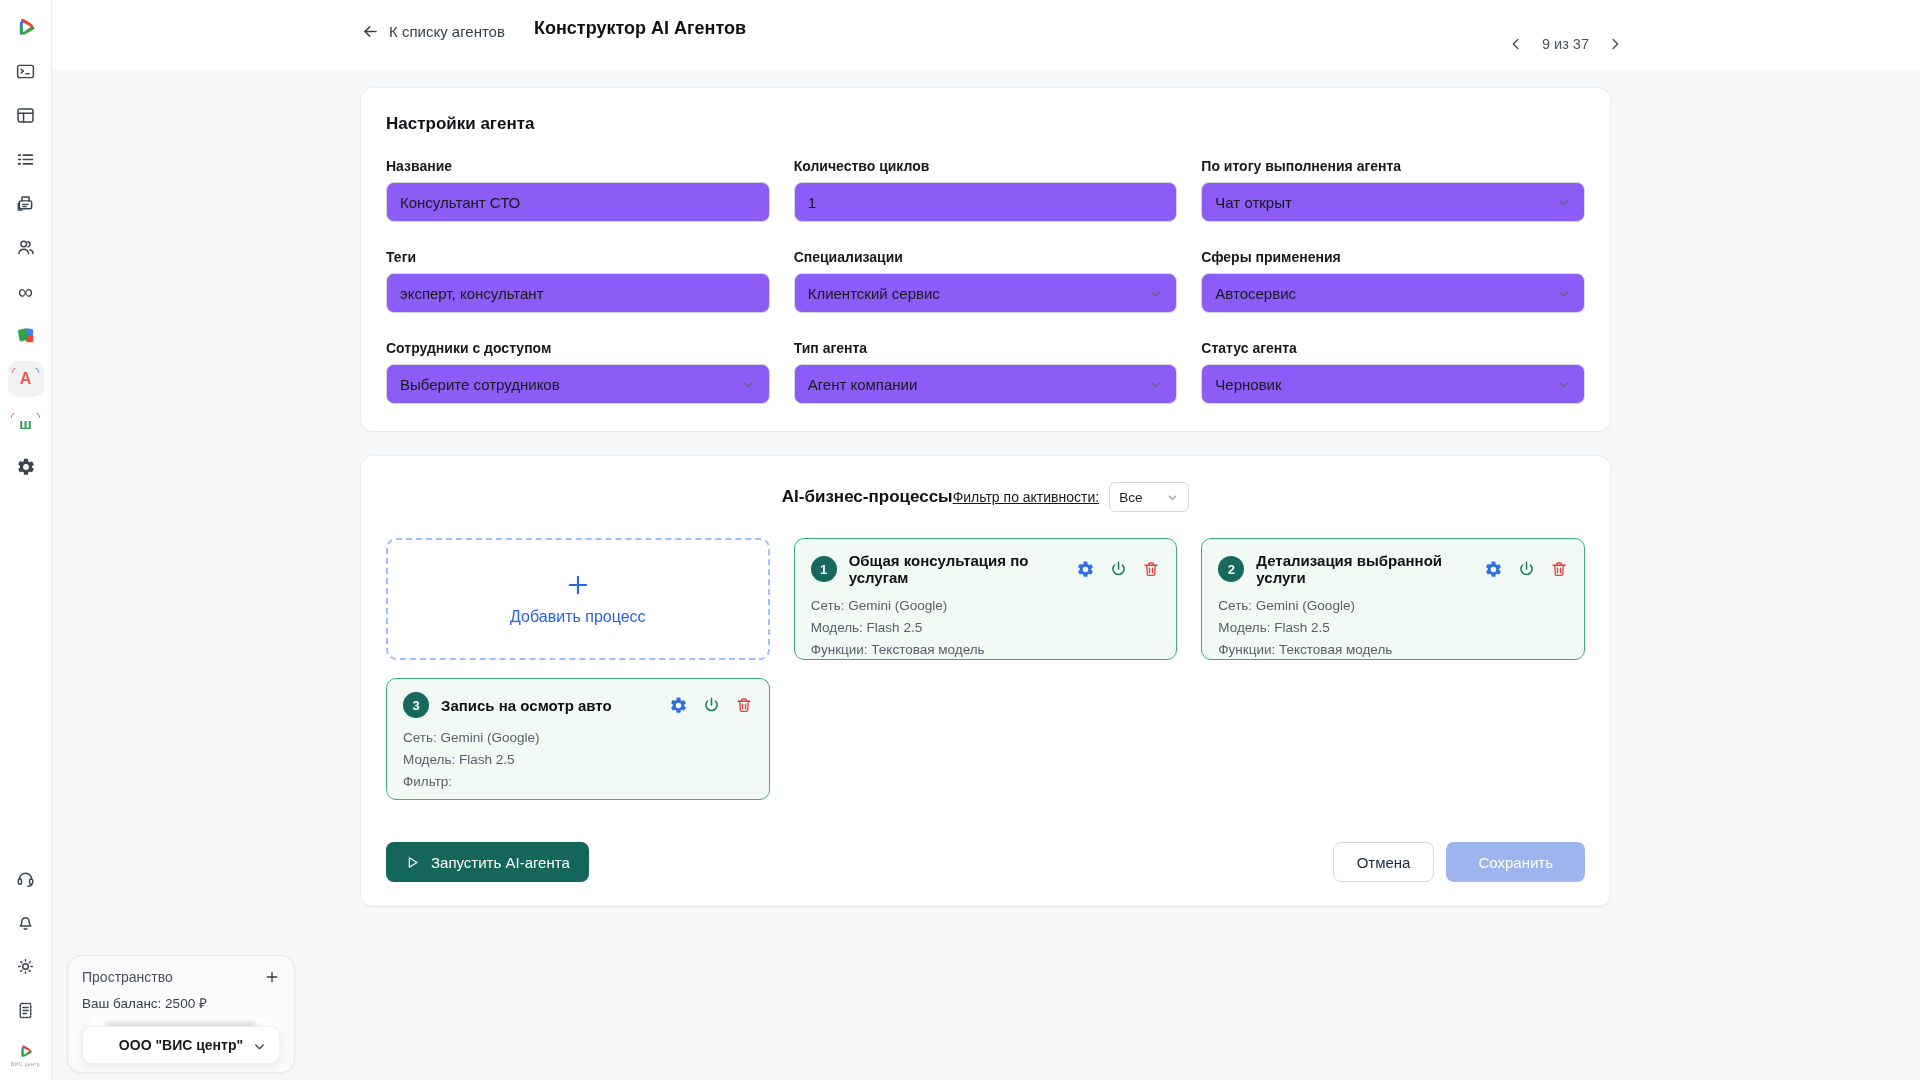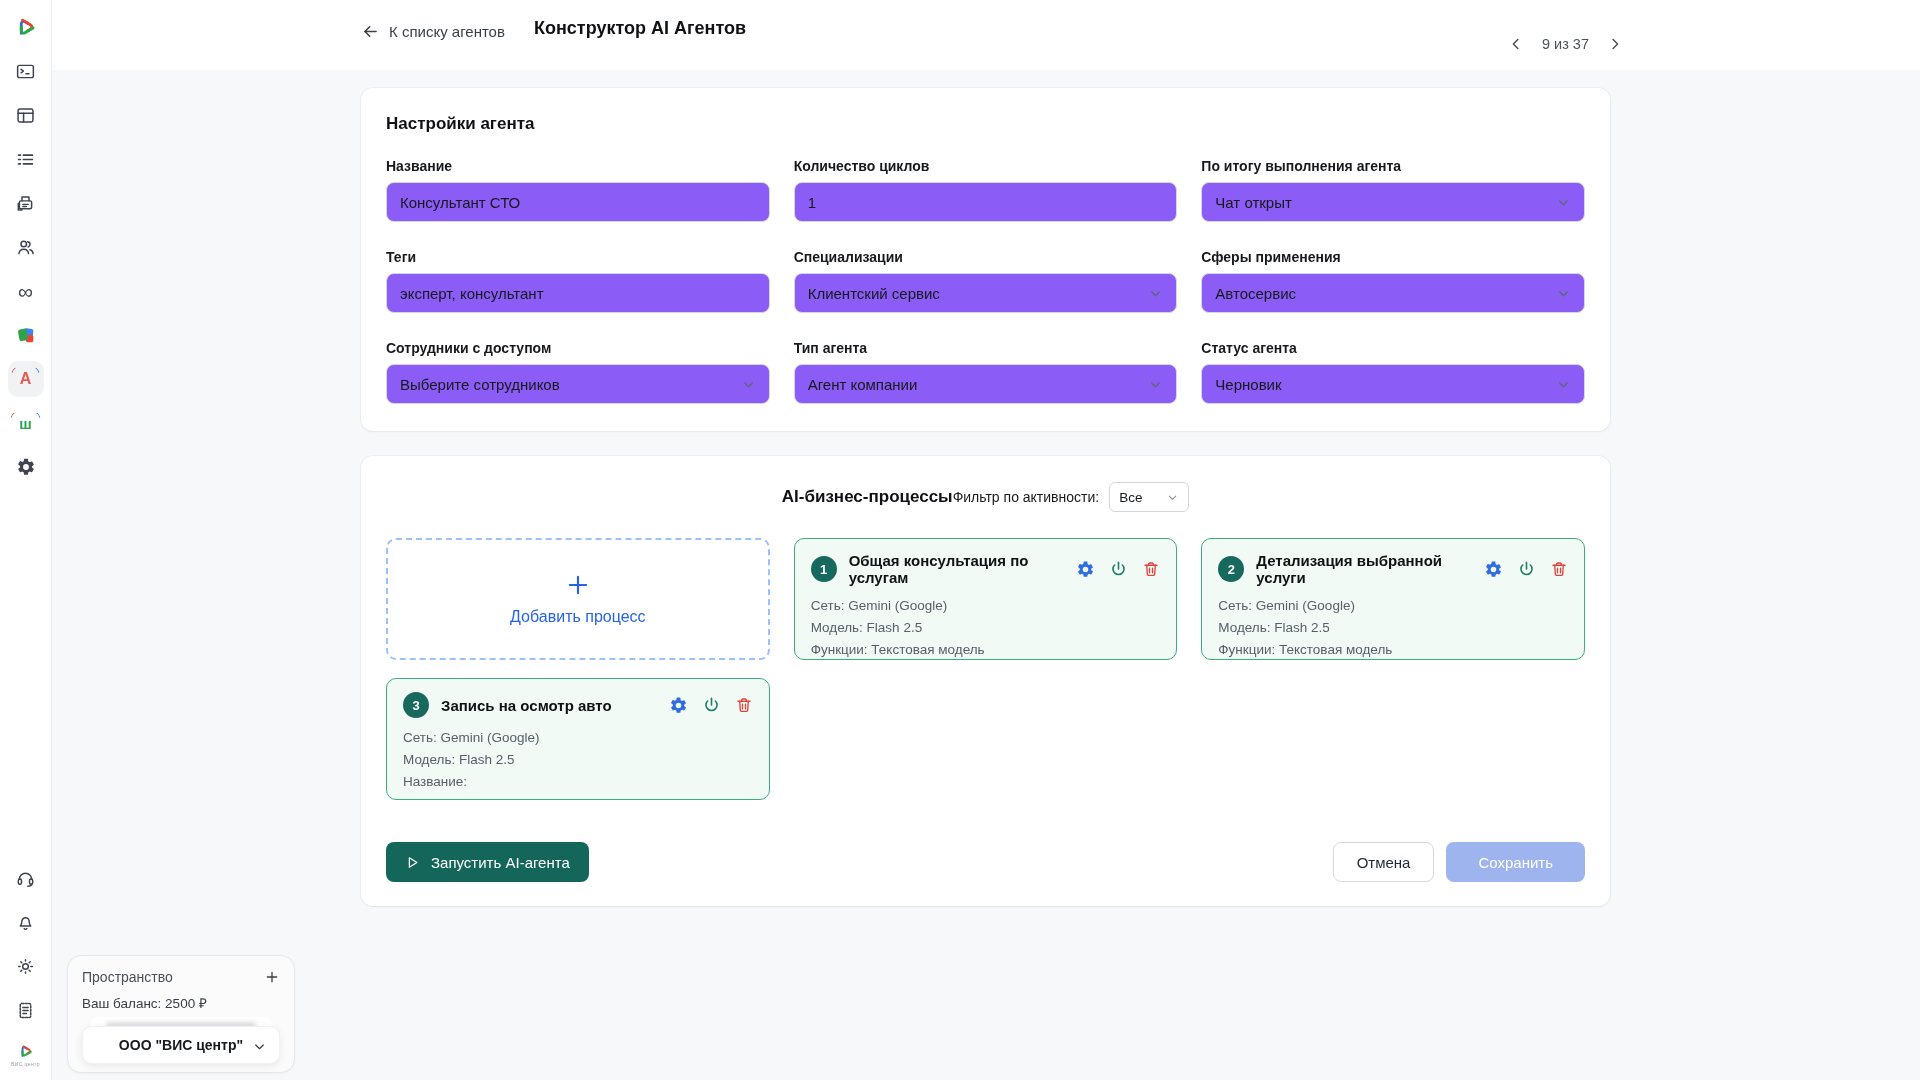--- a/index.html
+++ b/index.html
@@ -64,21 +64,21 @@
     font-size:15px; color:#17191c; font-family:"Liberation Sans", sans-serif;
   }
   input.control { padding:0 13px; outline:none; }
   .select {
     display:flex; align-items:center; justify-content:space-between; padding:0 13px; cursor:pointer;
   }
   .select .chev { color:#5f6670; display:flex; }
   
   .proc-head { display:flex; align-items:center; justify-content:center; height:30px; }
   .filter-group { display:flex; align-items:center; gap:10px; }
-  .filter-label { font-size:14px; color:#17191c; }
+  .filter-label { font-size:14px; color:#17191c;text-decoration:underline; }
   .filter-select {
     width:80px; height:30px; border:1px solid #d4d7db; border-radius:6px; background:#fff;
     display:flex; align-items:center; justify-content:space-between; padding:0 9px;
     font-size:13.5px; color:#17191c; cursor:pointer;
   }
   
   .proc-grid { display:grid; grid-template-columns:repeat(3,1fr); column-gap:24px; row-gap:18px; margin-top:26px; }
   .proc-card {
     height:122px; border:1px solid #3cae7d; border-radius:10px; background:#f2faf6;
     padding:13px 16px;
@@ -470,21 +470,21 @@
                   <path d="M9 7V5.2A1.2 1.2 0 0 1 10.2 4h3.6A1.2 1.2 0 0 1 15 5.2V7"></path>
                   <path d="M6.3 7l.8 12a1.6 1.6 0 0 0 1.6 1.5h6.6a1.6 1.6 0 0 0 1.6-1.5l.8-12"></path>
                   <path d="M10 11v6M14 11v6"></path>
                 </svg>
               </span>
           </span>
         </div>
         <div class="proc-meta">
           <div>Сеть: Gemini (Google)</div>
           <div>Модель: Flash 2.5</div>
-          <div>Название:</div>
+          <div>Фильтр:</div>
         </div>
       </div>
     </div>
 
     <div class="proc-footer">
       <button class="btn btn-run">
         <svg width="15" height="15" viewBox="0 0 24 24" fill="none" stroke="#fff" stroke-width="2" stroke-linejoin="round">
             <path d="M7 4.5l12 7.5-12 7.5z"></path>
           </svg>
         <span>Запустить AI-агента</span>

